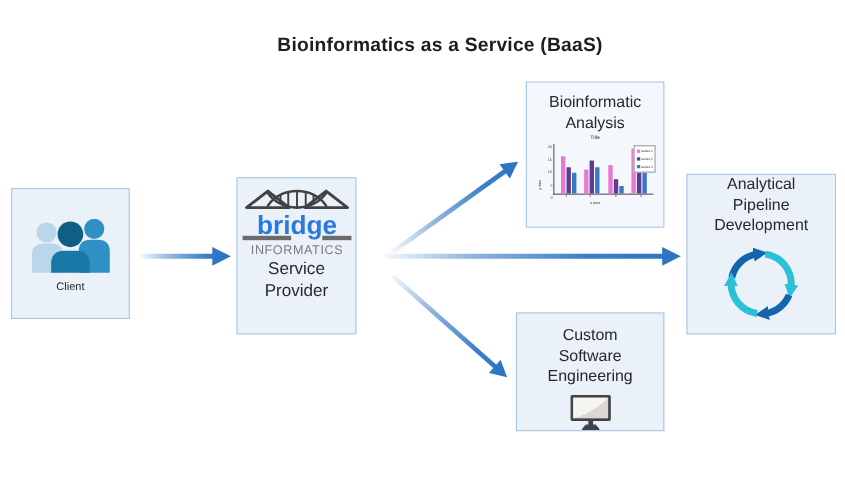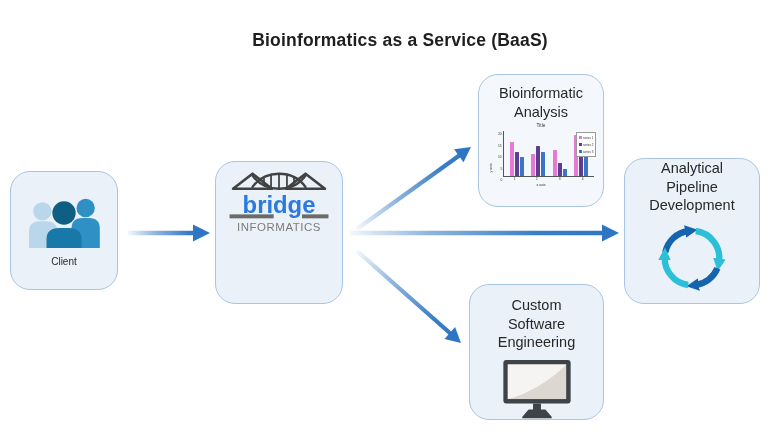--- a/index.html
+++ b/index.html
@@ -11,35 +11,35 @@
   }
   .canvas{position:absolute;inset:0;}
   .title{
     position:absolute;top:14px;left:0;width:768px;margin:16px;
     text-align:center;font-size:17.5px;font-weight:700;color:#1e1e1e;
     letter-spacing:.2px;
   }
   .arrows{position:absolute;left:0;top:0;pointer-events:none;}
   .node{
     position:absolute;box-sizing:border-box;
-    background:#eaf1f9;border:1.5px solid #a9c5e4;border-radius:20px;
+    background:#eaf1f9;border:1.5px solid #a9c5e4;border-radius:0;
     display:flex;flex-direction:column;align-items:center;
   }
   .nlabel{
     text-align:center;color:#282828;font-size:14.5px;line-height:1.28;
   }
   .node-client{left:10px;top:171px;width:108px;height:119px;justify-content:center;gap:3px;}
   .node-client .nlabel{font-size:10px;}
-  .node-provider{left:215px;top:161px;width:128px;height:143px;padding-top:8px;}
+  .node-provider{left:215px;top:161px;width:109px;height:143px;padding-top:8px;}
   .node-provider .nlabel{font-size:15.5px;width:80px;margin-top:1px;}
   .node-analysis{left:478px;top:74px;width:126px;height:133px;background:#f4f8fd;padding-top:9px;}
   .node-analysis .nlabel{width:112px;}
   .node-pipeline{left:624px;top:158px;width:136px;height:146px;}
   .node-pipeline .nlabel{width:104px;}
-  .node-software{left:469px;top:284px;width:135px;height:136px;padding-top:11px;}
+  .node-software{left:469px;top:284px;width:135px;height:108px;padding-top:11px;}
   .node-software .nlabel{width:100px;}
 
   
   .minichart{position:relative;width:106px;height:76px;margin-top:2px;}
   .ctitle{height:8px;text-align:center;font-size:6px;color:#333;
     transform:scale(.8);transform-origin:center top;}
   .crow{display:flex;align-items:stretch;height:52px;}
   .cylabel{width:6px;font-size:6px;color:#333;display:flex;align-items:center;
     transform:scale(.6);transform-origin:center center;writing-mode:vertical-rl;rotate:180deg;}
   .yticks{width:8px;display:flex;flex-direction:column;justify-content:space-between;
@@ -142,20 +142,21 @@
         <line x1="69" y1="5" x2="69" y2="20" stroke-width="2"></line>
         <line x1="77" y1="8" x2="77" y2="17" stroke-width="2"></line>
         <path d="M8,21 L30,4 L52,21 Z" stroke-width="3"></path>
         <path d="M68,21 L90,4 L112,21 Z" stroke-width="3"></path>
       </g>
       <text x="60" y="48" text-anchor="middle" font-size="27" font-weight="700" fill="#2979e0">bridge</text>
       <rect x="4" y="50" width="50" height="4.5" fill="#6b6b6b"></rect>
       <rect x="86" y="50" width="30" height="4.5" fill="#6b6b6b"></rect>
       <text x="60" y="69" text-anchor="middle" font-size="13" letter-spacing="0.6" fill="#7b7b7b">INFORMATICS</text>
     </svg>
+    <div class="nlabel">Service Provider</div>
   </div>
 
   <div class="node node-analysis">
     <div class="nlabel">Bioinformatic Analysis</div>
     <div class="minichart">
       <div class="ctitle">Title</div>
       <div class="crow">
         <div class="cylabel">y axis</div>
         <div class="yticks">
             <div>20</div>

